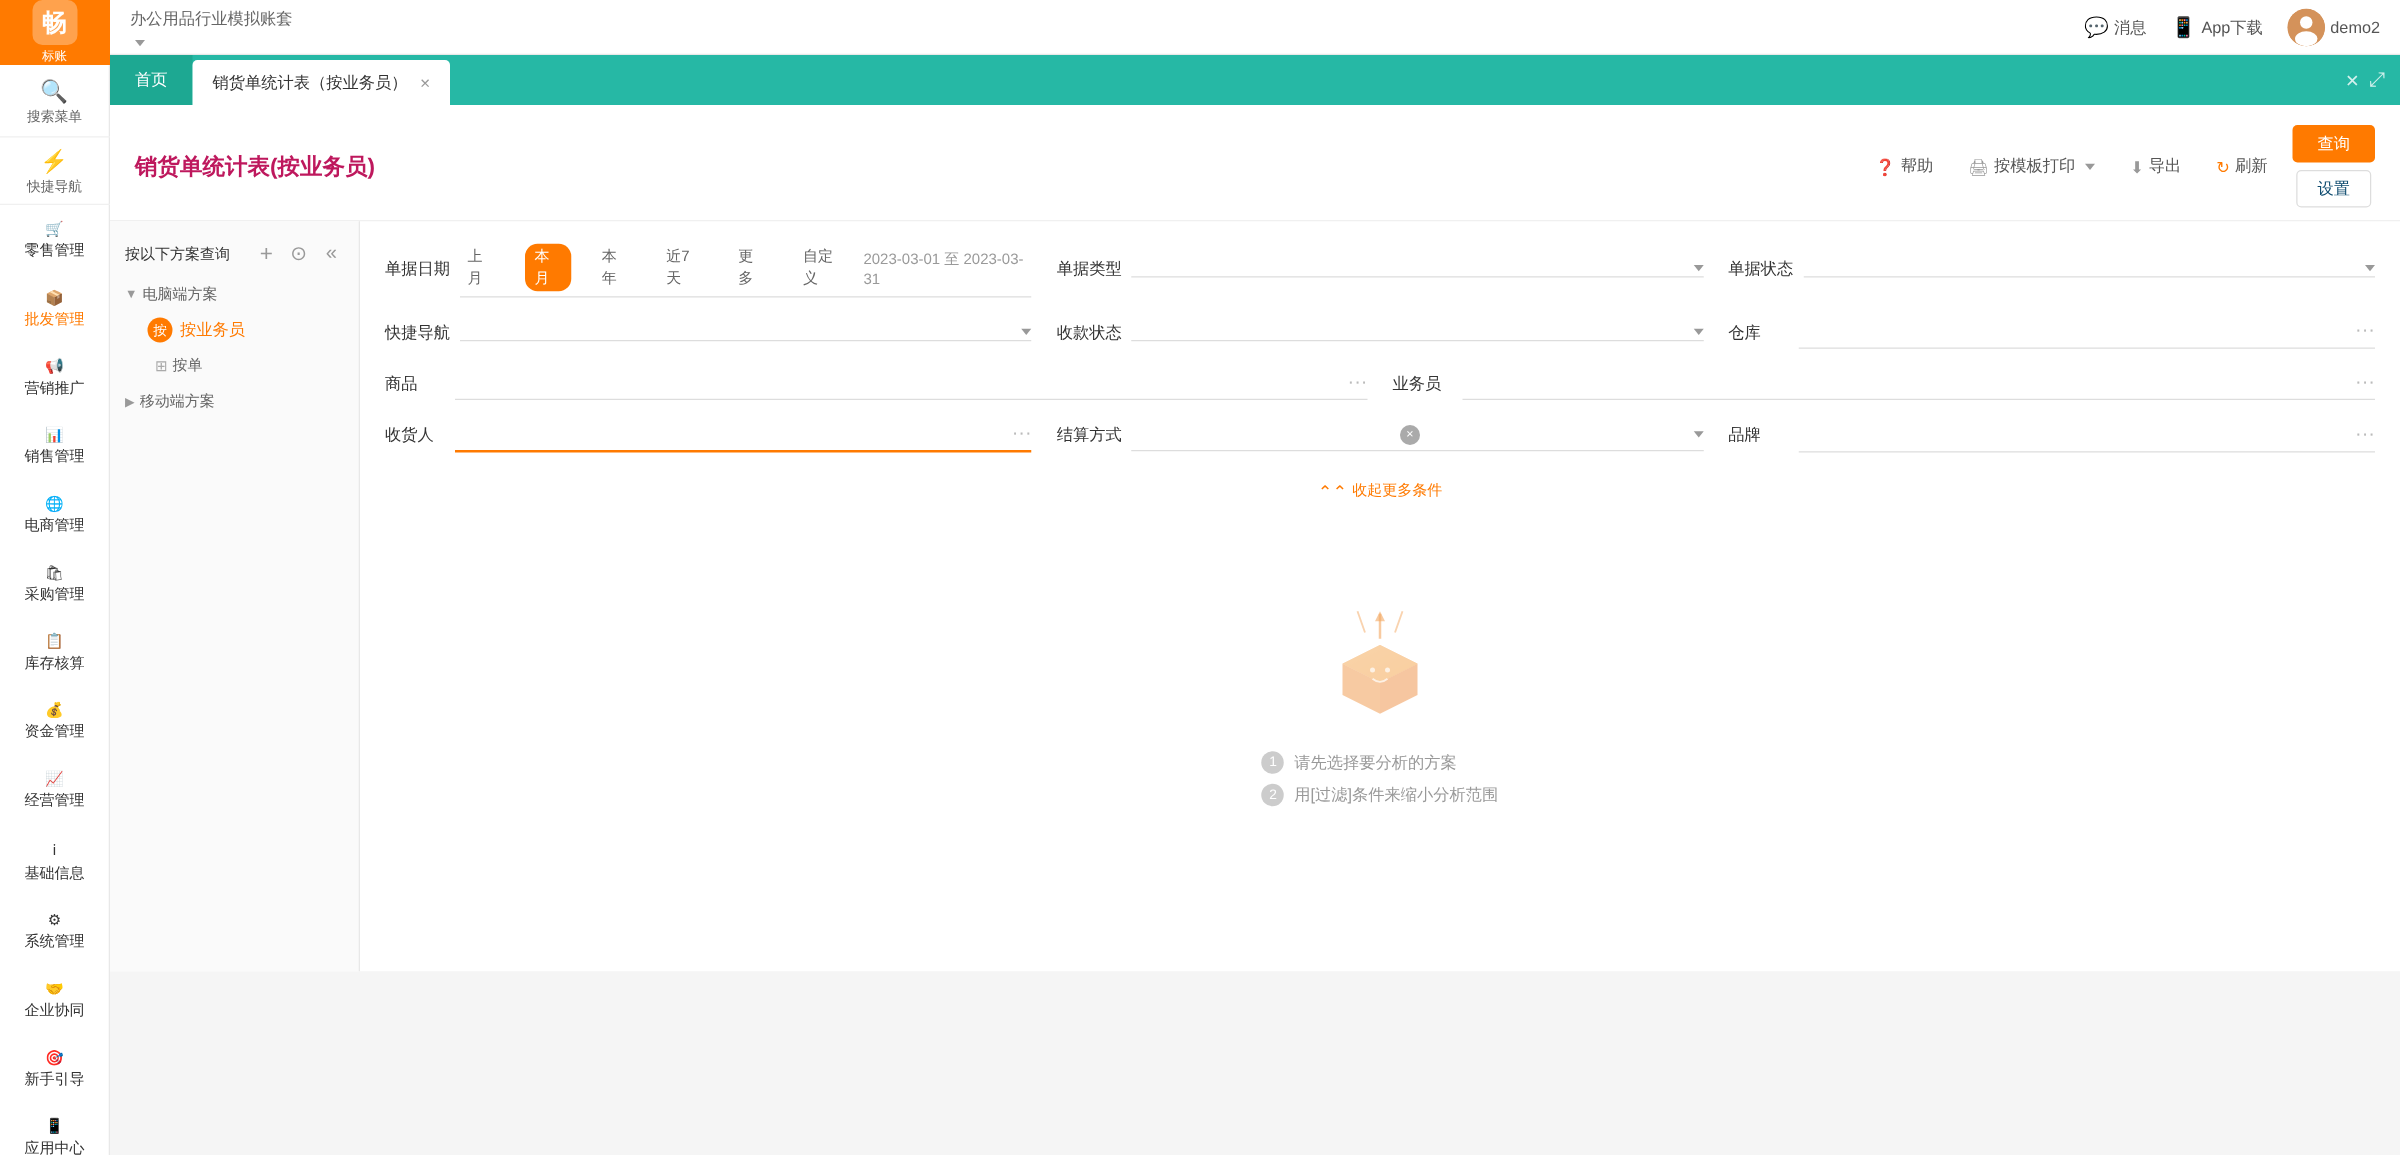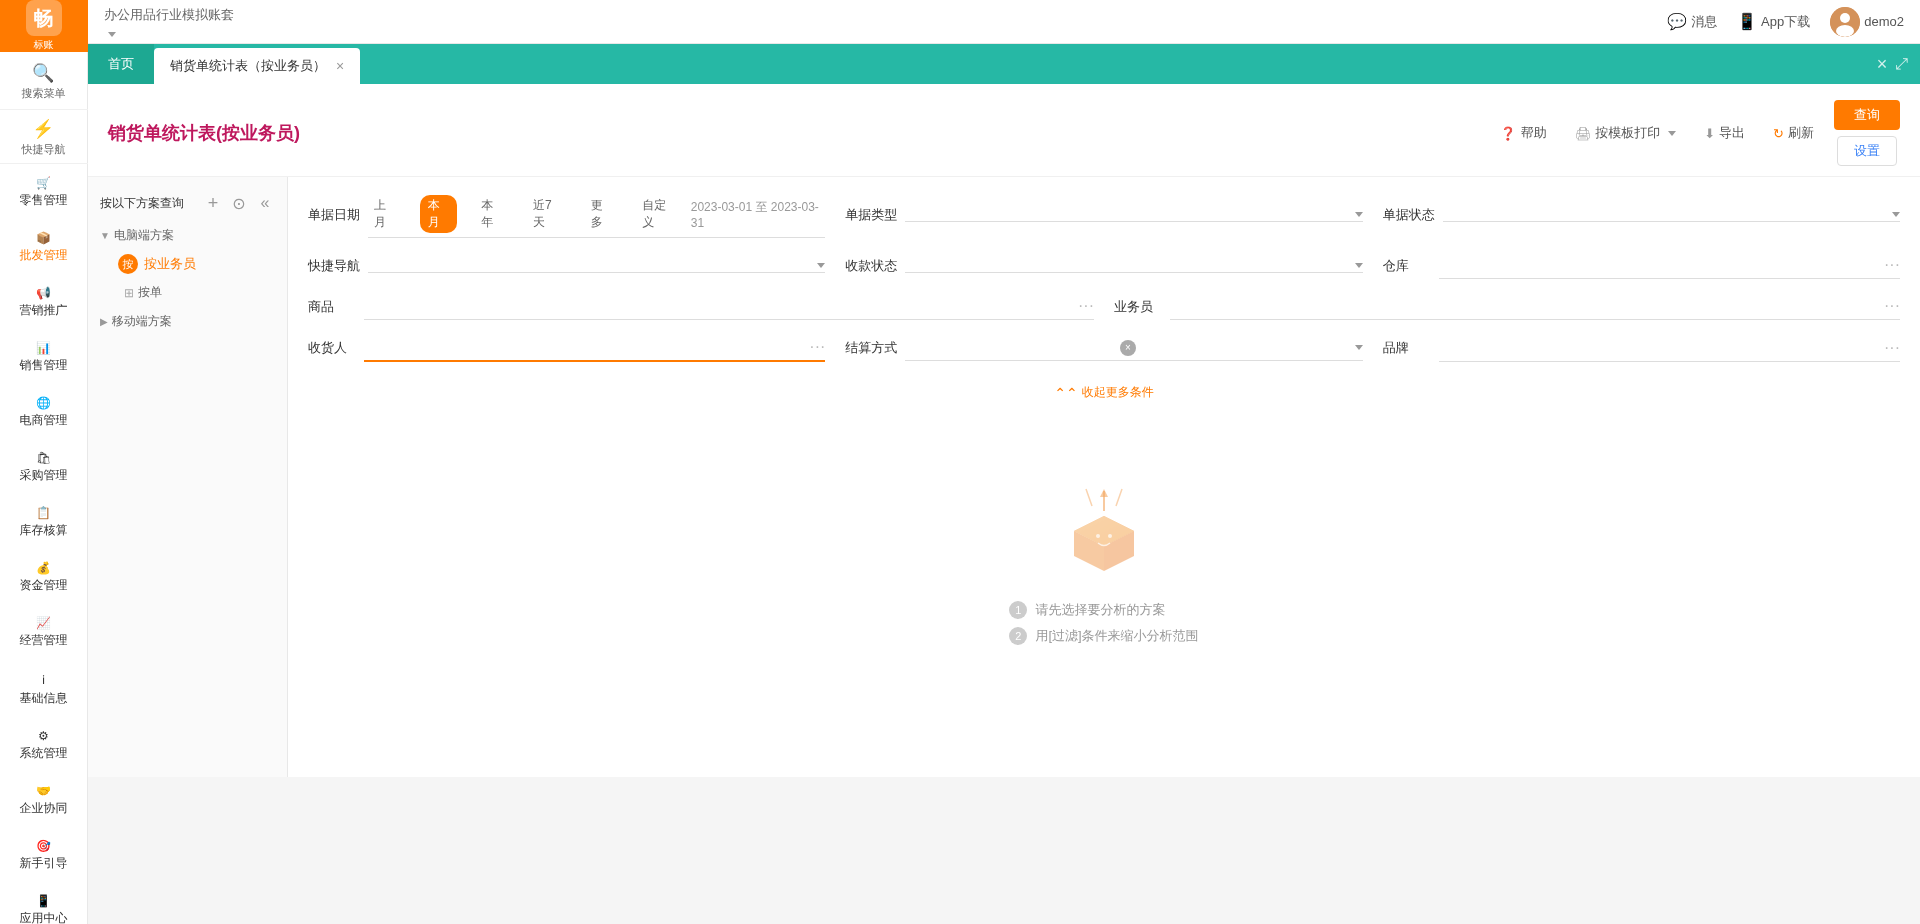--- a/index.html
+++ b/index.html
@@ -41,21 +41,21 @@
     
     .page-content { flex: 1; overflow-y: auto; background: #f5f5f5; padding: 0; }
 
     
     .report-page { background: #fff; margin: 0; }
     .report-header { padding: 16px 20px 10px; display: flex; align-items: center; justify-content: space-between; border-bottom: 1px solid #f0f0f0; }
     .report-title { font-size: 18px; font-weight: bold; color: #be185d; }
     .report-actions { display: flex; align-items: center; gap: 12px; }
     .action-btn { display: flex; align-items: center; gap: 4px; font-size: 13px; color: #555; cursor: pointer; padding: 4px 8px; }
     .query-btn { background: #ff7a00; color: white; border: none; padding: 6px 20px; border-radius: 4px; font-size: 13px; cursor: pointer; }
-    .set-btn { background: #fff; color: #3b82f6; border: 1px solid #ddd; padding: 5px 16px; border-radius: 4px; font-size: 13px; cursor: pointer; margin-top: 4px; }
+    .set-btn { background: #fff; color: #0c4a6e; border: 1px solid #ddd; padding: 5px 16px; border-radius: 4px; font-size: 13px; cursor: pointer; margin-top: 4px; }
 
     
     .filter-area { display: flex; }
     .filter-sidebar { width: 200px; border-right: 1px solid #e8e8e8; background: #fafafa; padding: 10px 0; min-height: 600px; }
     .filter-sidebar-title { padding: 6px 12px; font-size: 12px; color: #666; display: flex; align-items: center; justify-content: space-between; }
     .filter-sidebar-title .title-text { font-weight: 500; color: #333; }
     .filter-sidebar-actions { display: flex; gap: 6px; align-items: center; }
     .filter-sidebar-action { font-size: 16px; color: #999; cursor: pointer; width: 20px; height: 20px; display: flex; align-items: center; justify-content: center; }
     .scheme-group { padding: 4px 0; }
     .scheme-group-header { padding: 4px 12px; display: flex; align-items: center; gap: 4px; font-size: 12px; color: #666; cursor: pointer; }

